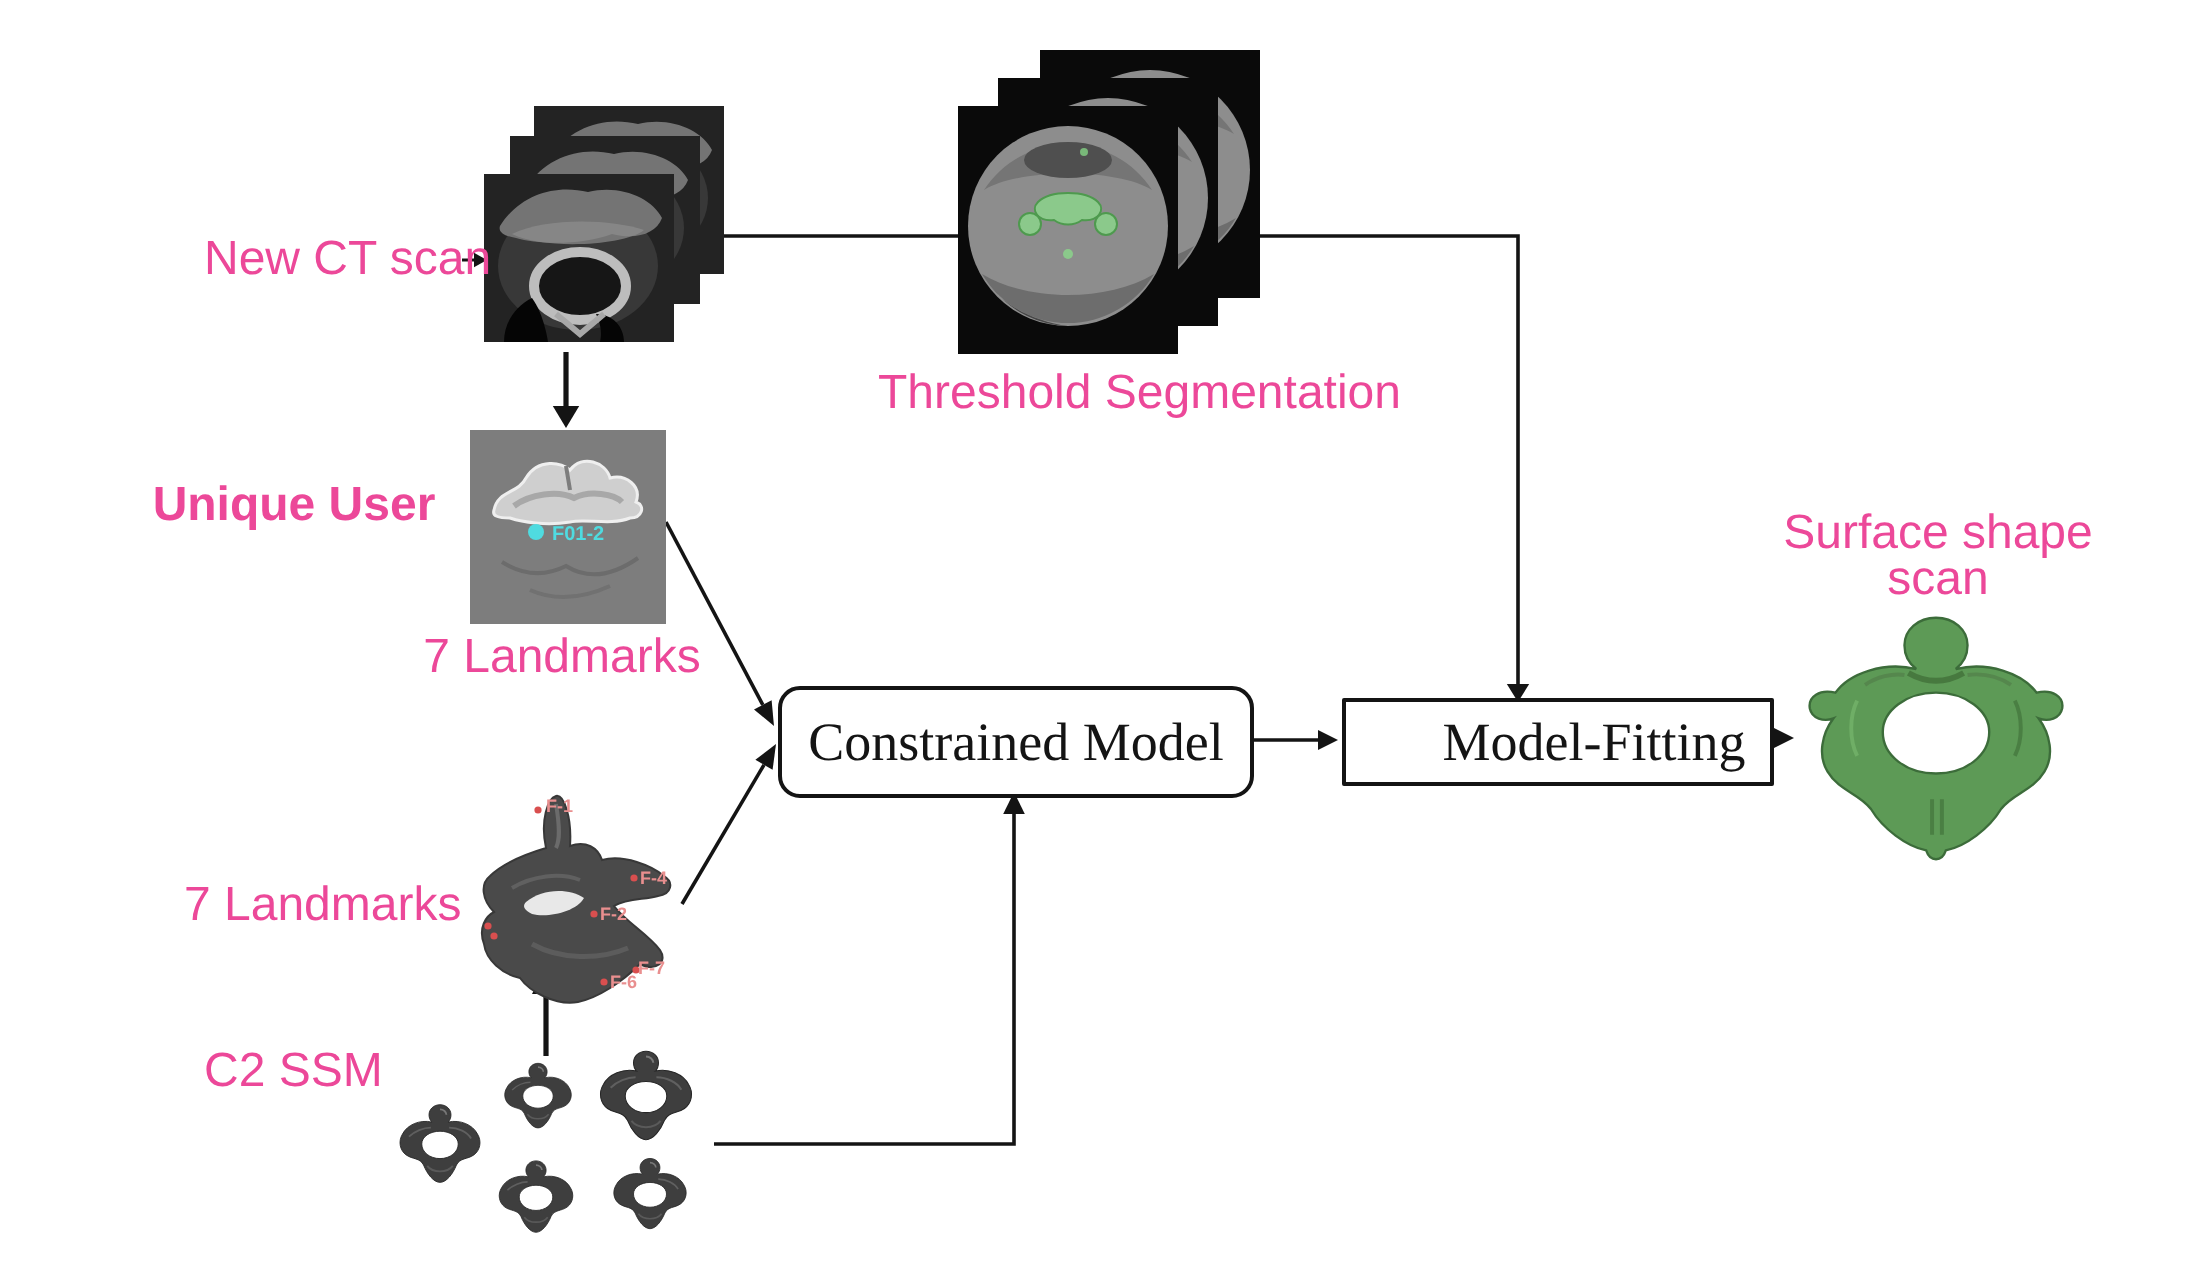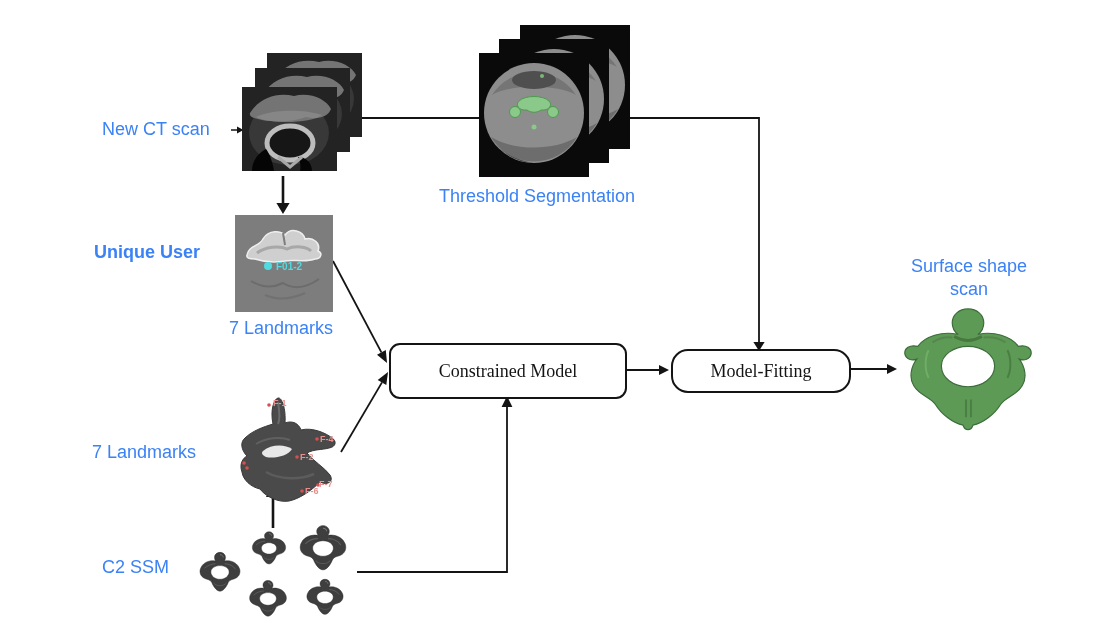--- a/index.html
+++ b/index.html
@@ -1,27 +1,27 @@
 <!DOCTYPE html>
 <html><head>
 <meta charset="utf-8">
 <style>
   html,body{margin:0;padding:0;background:#fff;}
   .stage{position:relative;width:1095px;height:637px;background:#ffffff;overflow:hidden;
          font-family:"Liberation Sans",sans-serif;color:#141414;}
   .layer{position:absolute;left:0;top:0;z-index:1;}
   .abs{position:absolute;z-index:2;}
-  .lbl{font-size:18px;line-height:23px;color:#3b82f6;white-space:nowrap;}
+  .lbl{font-size:24px;line-height:23px;color:#ec4899;white-space:nowrap;}
   .lbl.center{text-align:center;white-space:normal;}
   .lbl.bold{font-weight:bold;}
   .flowbox{position:absolute;z-index:2;background:#fff;border:2px solid #141414;
            display:flex;align-items:center;justify-content:center;
-           font-family:"Liberation Serif",serif;font-size:18px;color:#141414;}
+           font-family:"Liberation Serif",serif;font-size:27px;color:#141414;}
   .box-cm{left:389px;top:343px;width:234px;height:52px;border-radius:11px;}
-  .box-mf{left:671px;top:349px;width:176px;height:40px;border-radius:17px;}
+  .box-mf{left:671px;top:349px;width:176px;height:40px;border-radius:1px;padding-left:36px;}
   .slice{position:absolute;}
   svg text.cyan-marker{font-family:"Liberation Sans",sans-serif;font-size:10px;font-weight:bold;fill:#4fdbe0;}
   svg text.pink-lm{font-family:"Liberation Sans",sans-serif;font-size:9px;font-weight:bold;fill:#e98f8f;}
 </style>
 </head>
 <body>
 
 <div class="stage">
 
   <svg class="layer" width="1095" height="637" viewBox="0 0 1095 637">
@@ -236,20 +236,20 @@
   <div class="abs lbl bold center" style="left:44px;top:241px;width:206px;">
     <div>Unique User</div>
   </div>
 
   <div class="abs lbl center" style="left:201px;top:317px;width:160px;">
     <div>7 Landmarks</div>
   </div>
 
   <div class="abs lbl" style="left:92px;top:441px;">7 Landmarks</div>
 
-  <div class="abs lbl" style="left:102px;top:556px;">C2 SSM</div>
+  <div class="abs lbl" style="left:102px;top:524px;">C2 SSM</div>
 
   <div class="abs lbl center" style="left:889px;top:255px;width:160px;">
     <div>Surface shape</div>
     <div>scan</div>
   </div>
 
 </div>
 
 </body></html>

